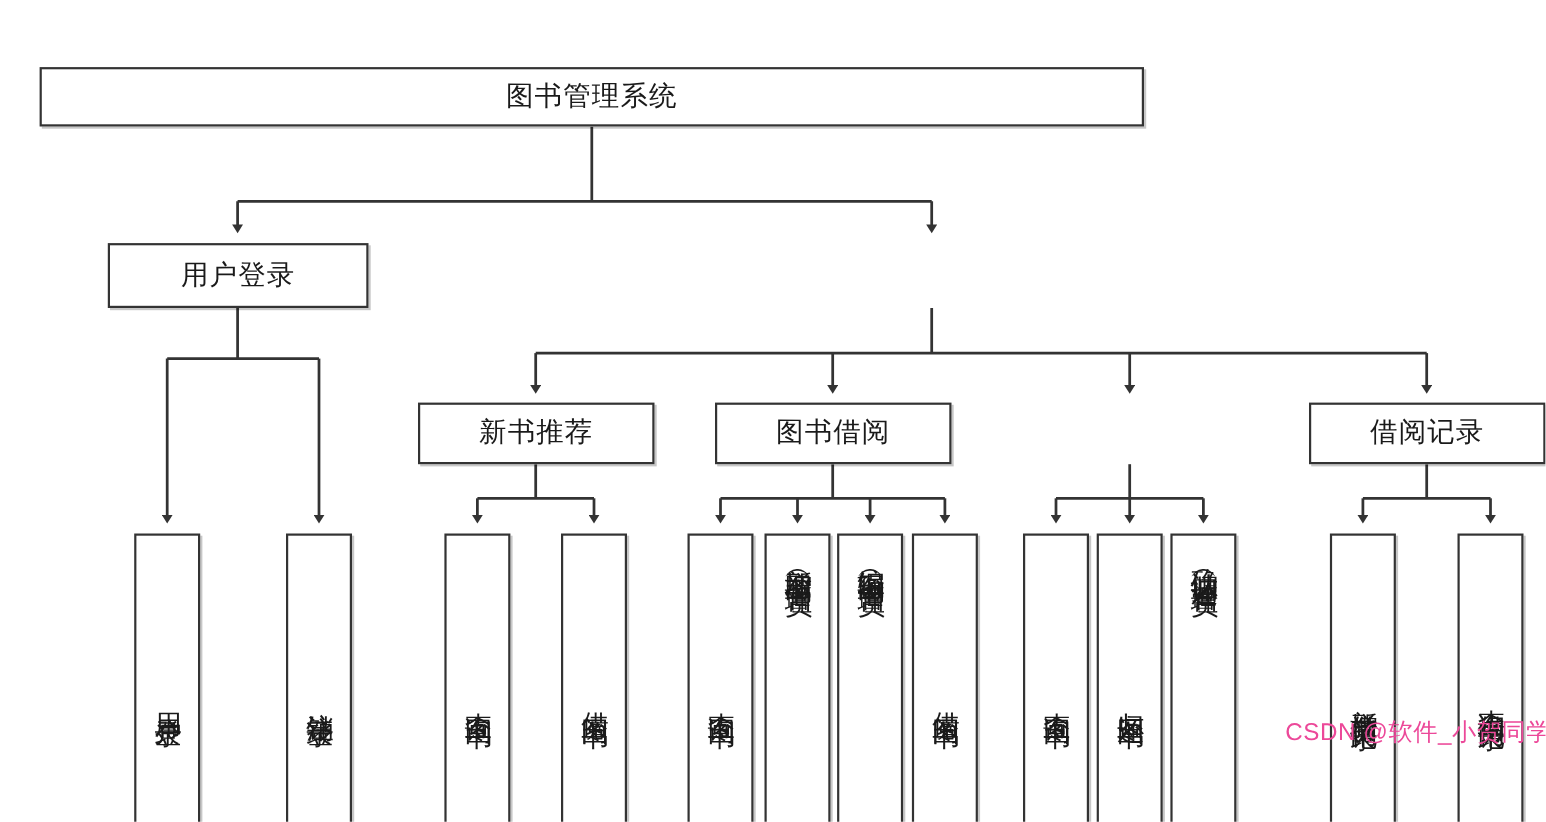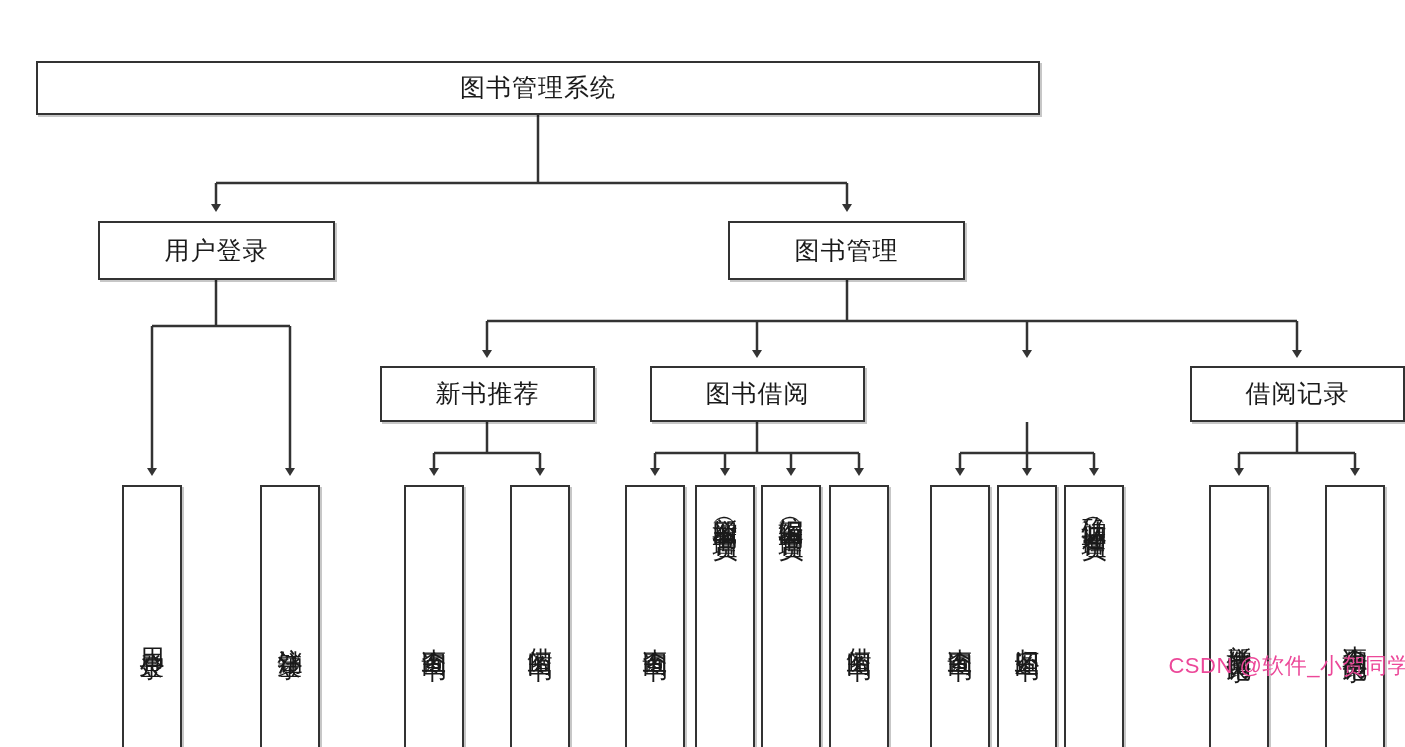--- a/index.html
+++ b/index.html
@@ -116,23 +116,20 @@
     <path d="M1338,405 L1338,424" stroke="#333333" stroke-width="2.5" fill="none" marker-end="url(#arrow)"></path>
   </svg>
 
   <div class="node horiz" style="left:19px;top:13px;width:1004px;height:54px;">
     <span class="lbl">图书管理系统</span>
   </div>
 
   <div class="node horiz" style="left:81px;top:173px;width:237px;height:59px;">
     <span class="lbl">用户登录</span>
   </div>
-  <div class="node horiz" style="left:711px;top:173px;width:237px;height:59px;">
-    <span class="lbl">图书管理</span>
-  </div>
 
   <div class="node horiz" style="left:363px;top:318px;width:215px;height:56px;">
     <span class="lbl">新书推荐</span>
   </div>
   <div class="node horiz" style="left:633px;top:318px;width:215px;height:56px;">
     <span class="lbl">图书借阅</span>
   </div>
   <div class="node horiz" style="left:1173px;top:318px;width:215px;height:56px;align-items:center;">
     <span class="lbl">借阅记录</span>
   </div>

